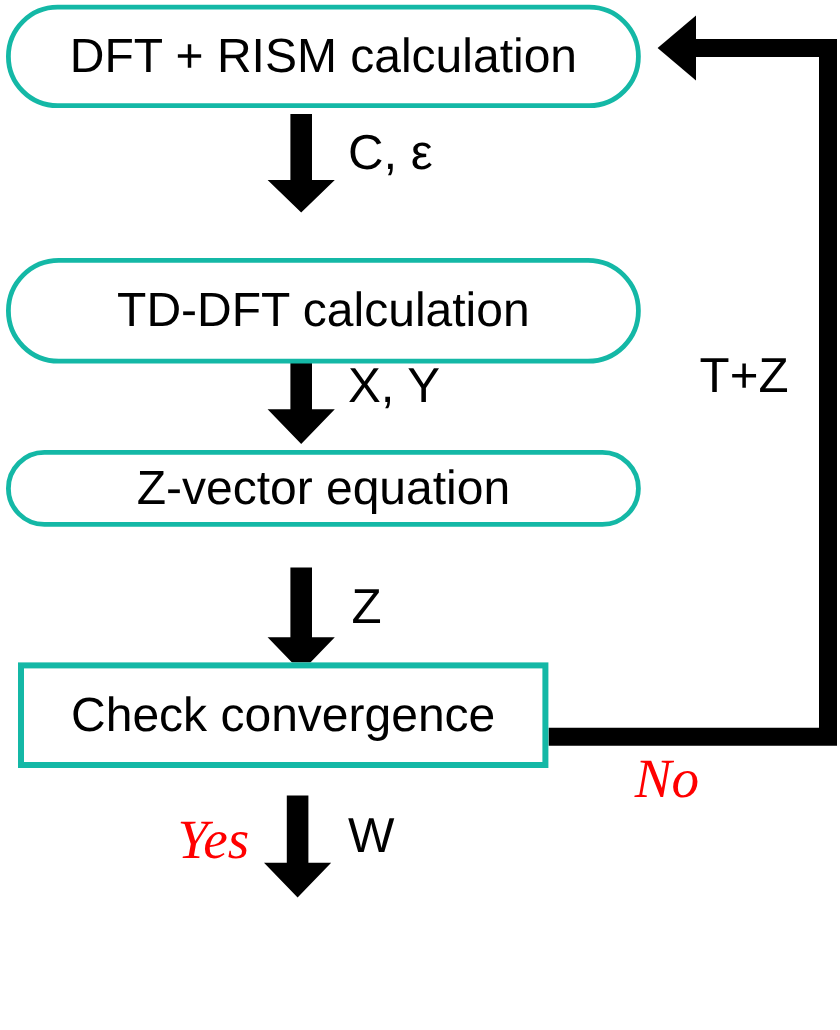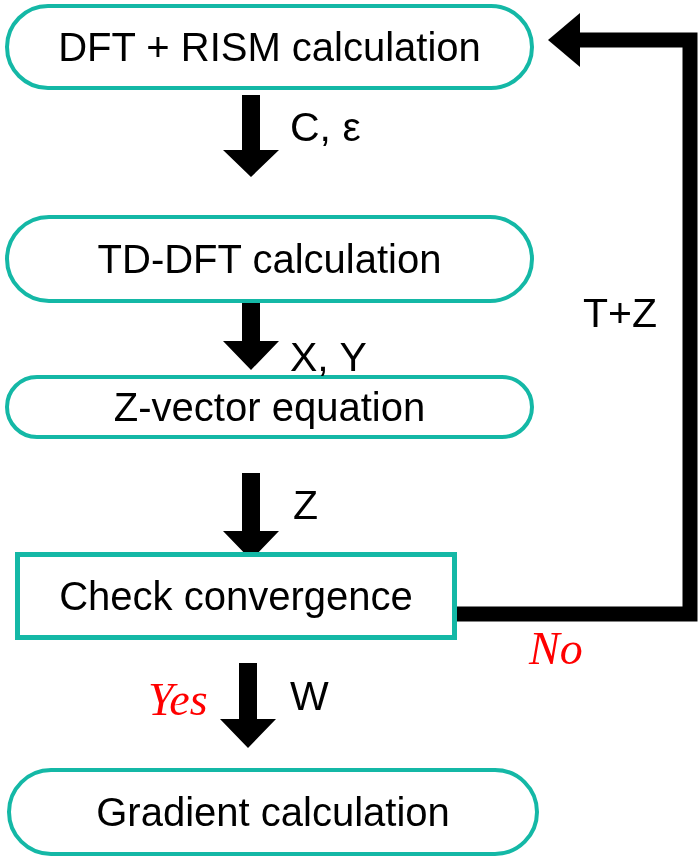--- a/index.html
+++ b/index.html
@@ -45,21 +45,21 @@
   .node-gradient { left: 7px;  top: 768px; width: 532px; height: 88px; }
 
   .edge-label {
     position: absolute;
     font-size: 41px;
     color: #000000;
     line-height: 1;
     white-space: nowrap;
   }
   .label-c-eps { left: 290px; top: 107px; }
-  .label-xy    { left: 290px; top: 301px; margin-top: 36px; }
+  .label-xy    { left: 290px; top: 301px; }
   .label-z     { left: 293px; top: 485px; }
   .label-w     { left: 290px; top: 676px; }
   .label-tz    { left: 583px; top: 293px; }
 
   .decision-label {
     position: absolute;
     font-family: "Liberation Serif", serif;
     font-style: italic;
     font-size: 46px;
     color: #ff0000;
@@ -97,23 +97,20 @@
   </div>
 
   <div class="node stadium node-zvector">
     <span>Z-vector equation</span>
   </div>
 
   <div class="node rect node-check">
     <span>Check convergence</span>
   </div>
 
-  <div class="node stadium node-gradient">
-    <span>Gradient calculation</span>
-  </div>
 
   <div class="edge-label label-c-eps">C, ε</div>
   <div class="edge-label label-xy">X, Y</div>
   <div class="edge-label label-z">Z</div>
   <div class="edge-label label-w">W</div>
   <div class="edge-label label-tz">T+Z</div>
 
   <div class="decision-label label-yes">Yes</div>
   <div class="decision-label label-no">No</div>
 

